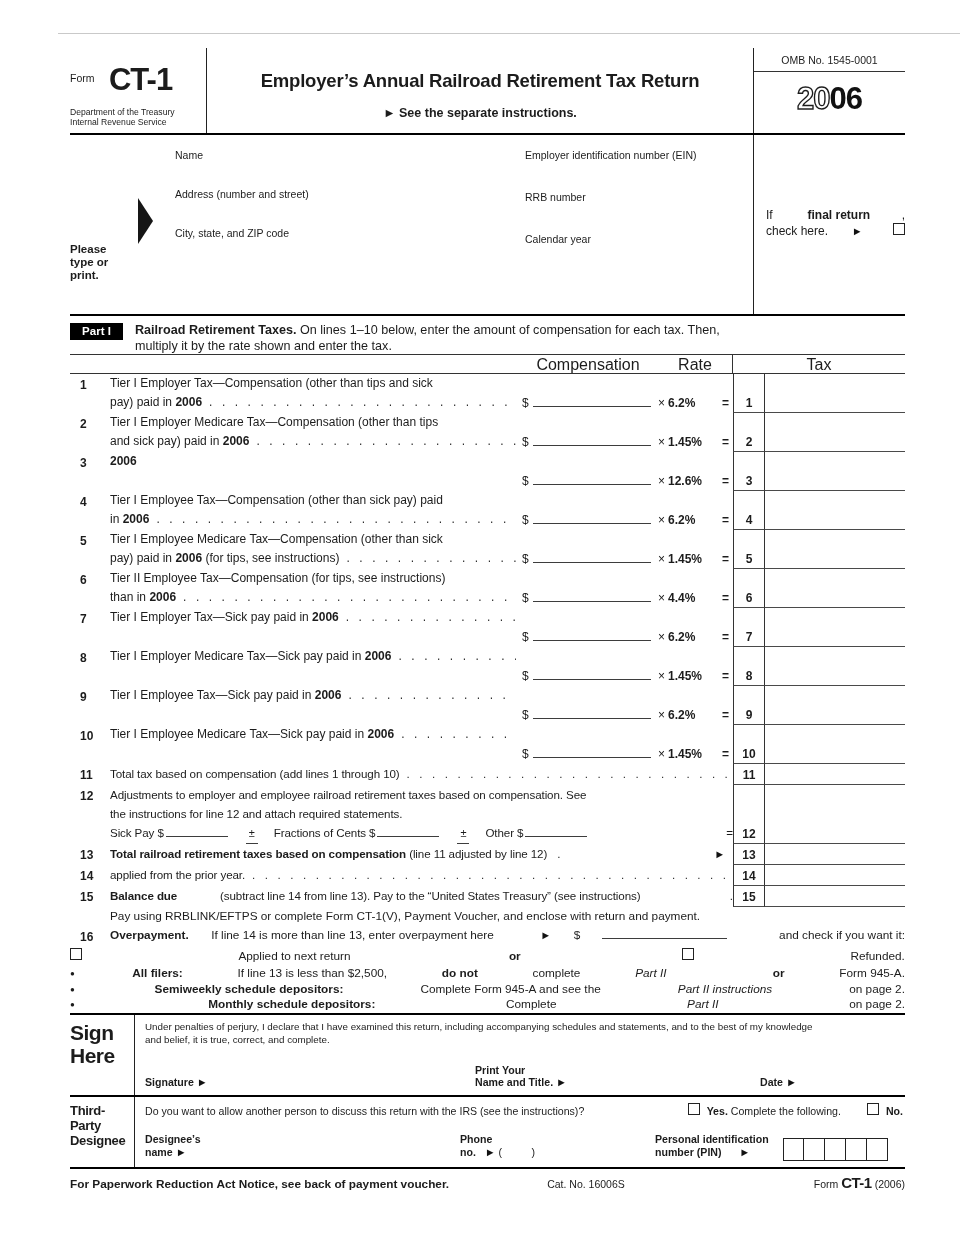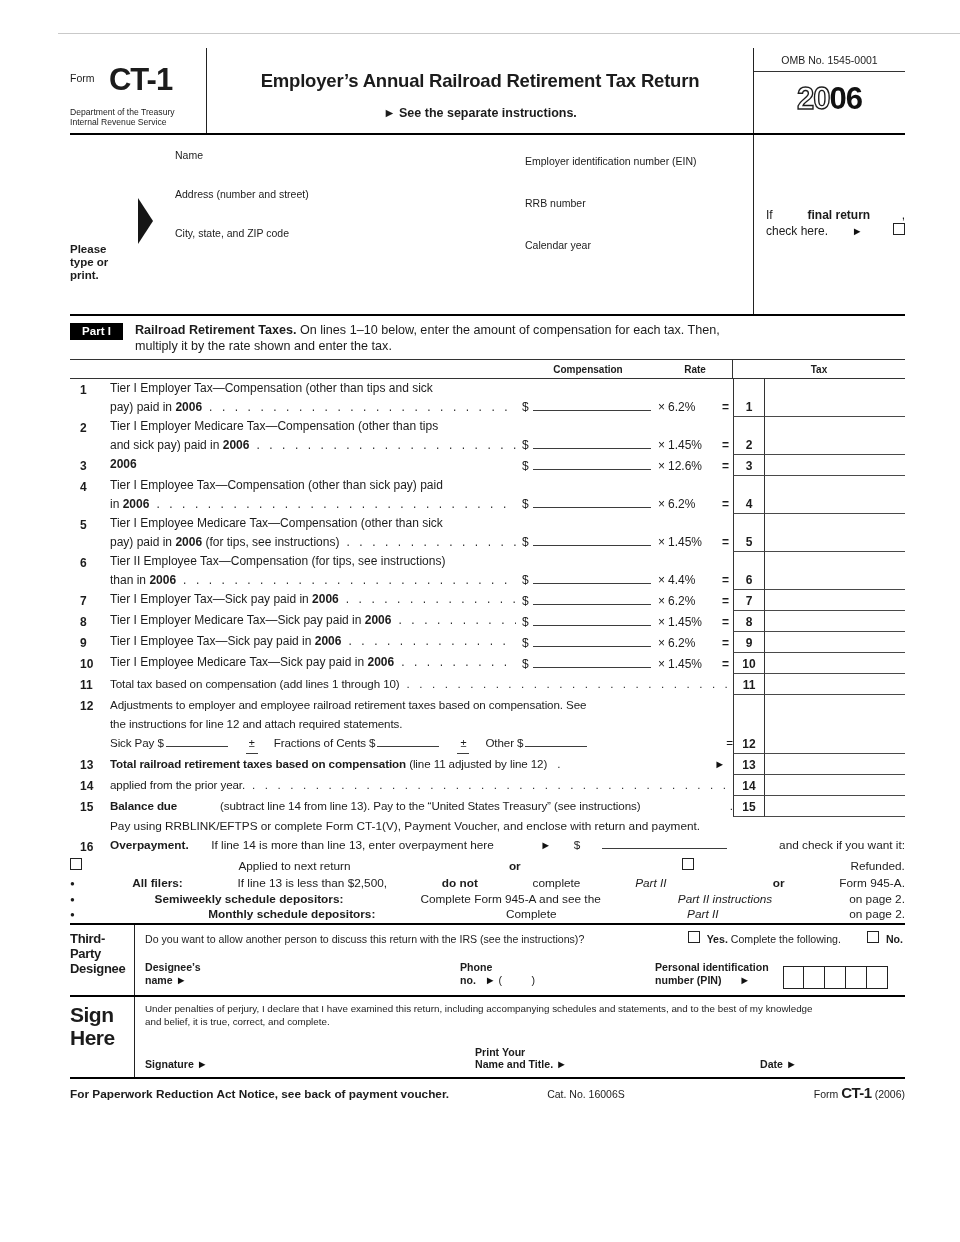--- a/index.html
+++ b/index.html
@@ -22,28 +22,28 @@
   .yearbox { padding-top:9px; font-size:31px; font-weight:bold; letter-spacing:-1px; }
   .yr-outline { color:#fff; -webkit-text-stroke:1.4px #1d1d1d; }
   .yr-solid { color:#111; }
 
   
   .entity { display:grid; grid-template-columns:105px 350px 228px 152px; height:181px; border-bottom:2.5px solid #000; }
   .e-label { position:relative; padding-top:108px; font-size:11.5px; font-weight:bold; line-height:13px; }
   .e-arrow { position:absolute; left:68px; top:63px; width:0; height:0; border-top:23px solid transparent; border-bottom:23px solid transparent; border-left:15px solid #161616; }
   .e-fields div { font-size:10.5px; }
   .f1 { padding-top:14px; } .f2 { padding-top:27px; } .f3 { padding-top:27px; }
-  .g1 { padding-top:20px; } .g2 { padding-top:30px; } .g3 { padding-top:30px; }
+  .g1 { padding-top:14px; } .g2 { padding-top:30px; } .g3 { padding-top:30px; }
   .e-final { border-left:1.4px solid #222; padding:72px 0 0 12px; font-size:12px; line-height:16px; }
 
   
   .p1head { padding-top:6px; display:flex; gap:12px; }
   .p1tag { background:#000; color:#fff; font-size:11.5px; font-weight:bold; width:53px; height:17px; text-align:center; line-height:17px; margin-top:1px; flex:0 0 auto; }
   .p1desc { font-size:12.6px; line-height:16px; }
-  .thead { margin-top:5px; display:grid; grid-template-columns:40px 408px 140px 75px 32px 140px; border-top:1.2px solid #333; font-weight:bold; font-size:10px; height:19px; align-items:center; }
+  .thead { display:grid; grid-template-columns:40px 408px 140px 75px 32px 140px; border-top:1.2px solid #333; font-weight:normal; font-size:16px; height:19px; align-items:center; }
   .th-comp { grid-column:3; text-align:center; }
   .th-rate { grid-column:4; text-align:center; border-right:1.2px solid #333; height:100%; line-height:19px; }
   .th-tax { grid-column:5 / 7; text-align:center; }
 
   
   .rows { border-top:1.2px solid #333; }
   .row { display:grid; grid-template-columns:40px 408px 140px 75px 32px 140px; }
   .c-num { font-weight:bold; font-size:12px; padding:2px 0 0 10px; line-height:19px; }
   .c-desc { font-size:12px; line-height:19px; }
   .c-desc.wide { grid-column:2 / 5; font-size:11.6px; letter-spacing:-0.1px; }
@@ -52,21 +52,21 @@
   .leader { flex:1 1 20px; min-width:8px; overflow:hidden; white-space:nowrap; letter-spacing:9.5px; margin:0 2px 0 7px; color:#2a2a2a; }
   .arrow { font-size:11px; color:#111; }
   .blank { display:inline-block; border-bottom:1.4px solid #3d3d3d; height:12px; margin:0 2px; }
   .fillsp { flex:1 1 auto; }
   .sp { display:inline-block; }
   .pm { border-bottom:1.2px solid #3d3d3d; padding:0 3px; font-size:11px; }
   .cbox { display:inline-block; width:12px; height:12px; border:1.3px solid #222; vertical-align:-2px; background:#fff; }
   .c-comp { align-self:end; display:flex; align-items:baseline; font-size:12px; line-height:19px; padding-left:4px; }
   .comp-line { flex:1; border-bottom:1.4px solid #3d3d3d; height:12px; margin:0 7px 0 4px; }
   .c-rate { align-self:end; display:flex; align-items:baseline; font-size:12px; line-height:19px; }
-  .c-rate .rv { font-weight:normal; margin-left:3px; }
+  .c-rate .rv { font-weight:bold; margin-left:3px;margin-top:20px; }
   .c-rate .eq { margin-left:auto; padding-right:4px; font-weight:bold; }
   .c-taxnum { border-left:1.2px solid #333; border-right:1.2px solid #333; border-bottom:1.4px solid #4a4a4a; display:flex; align-items:flex-end; justify-content:center; font-weight:bold; font-size:12px; line-height:18px; }
   .c-taxamt { border-bottom:1.4px solid #4a4a4a; }
 
   .xrow { display:grid; grid-template-columns:40px 1fr; font-size:11.8px; line-height:19px; }
   .xrow .full { grid-column:1 / 3; }
   .xrow .ind { grid-column:2; }
   .brow { line-height:15.5px; font-size:11.8px; }
   .bullet { font-size:8px; margin-right:6px; align-self:center; }
   .rline { justify-content:space-between; }
@@ -401,20 +401,41 @@
       <div class="xrow brow">
         <div class="dline full"><span class="bullet">●</span><b class="t">Semiweekly schedule depositors:</b><span class="t"> Complete Form 945-A and see the </span><i class="t">Part II instructions</i><span class="t"> on page 2.</span></div>
       </div>
       <div class="xrow brow">
         <div class="dline full"><span class="bullet">●</span><b class="t">Monthly schedule depositors:</b><span class="t"> Complete </span><i class="t">Part II</i><span class="t"> on page 2.</span></div>
       </div>
     </div>
 
   <div class="blockwrap">
     <div class="block">
+      <div class="blk-label sign-label">
+        <div>Sign</div>
+        <div>Here</div>
+      </div>
+      <div class="sign-body">
+        <div class="perjury">
+          <div>Under penalties of perjury, I declare that I have examined this return, including accompanying schedules and statements, and to the best of my knowledge</div>
+          <div>and belief, it is true, correct, and complete.</div>
+        </div>
+        <div class="sig-row">
+          <div class="sig-item sig-1"><span>Signature</span> <span class="arrow">►</span></div>
+          <div class="sig-item sig-2">
+            <div>Print Your</div>
+            <div><span>Name and Title.</span> <span class="arrow">►</span></div>
+          </div>
+          <div class="sig-item"><span>Date</span> <span class="arrow">►</span></div>
+        </div>
+      </div>
+    </div>
+
+    <div class="block">
       <div class="blk-label tp-label">
         <div>Third-</div>
         <div>Party</div>
         <div>Designee</div>
       </div>
       <div class="tp-body">
         <div class="tp-q">
           <span>Do you want to allow another person to discuss this return with the IRS (see the instructions)?</span>
           <span class="tp-yes dline" id="tp-yes"><span class="cbox"></span><span class="sp" style="width: 7px;"></span><b class="t">Yes.</b><span class="t"> Complete the following.</span></span>
           <span class="tp-no dline" id="tp-no"><span class="cbox"></span><span class="sp" style="width: 7px;"></span><b class="t">No.</b></span>
@@ -437,41 +458,20 @@
                 <span class="pin-cell"></span>
                 <span class="pin-cell"></span>
                 <span class="pin-cell"></span>
                 <span class="pin-cell"></span>
                 <span class="pin-cell"></span>
               </div>
           </div>
         </div>
       </div>
     </div>
-
-    <div class="block">
-      <div class="blk-label sign-label">
-        <div>Sign</div>
-        <div>Here</div>
-      </div>
-      <div class="sign-body">
-        <div class="perjury">
-          <div>Under penalties of perjury, I declare that I have examined this return, including accompanying schedules and statements, and to the best of my knowledge</div>
-          <div>and belief, it is true, correct, and complete.</div>
-        </div>
-        <div class="sig-row">
-          <div class="sig-item sig-1"><span>Signature</span> <span class="arrow">►</span></div>
-          <div class="sig-item sig-2">
-            <div>Print Your</div>
-            <div><span>Name and Title.</span> <span class="arrow">►</span></div>
-          </div>
-          <div class="sig-item"><span>Date</span> <span class="arrow">►</span></div>
-        </div>
-      </div>
-    </div>
   </div>
 
   <div class="footer">
     <span class="foot-notice">For Paperwork Reduction Act Notice, see back of payment voucher.</span>
     <span class="foot-cat">Cat. No. 16006S</span>
     <span class="foot-right">
       <span>Form</span>
       <span class="fnum">CT-1</span>
       <span>(2006)</span>
     </span>

